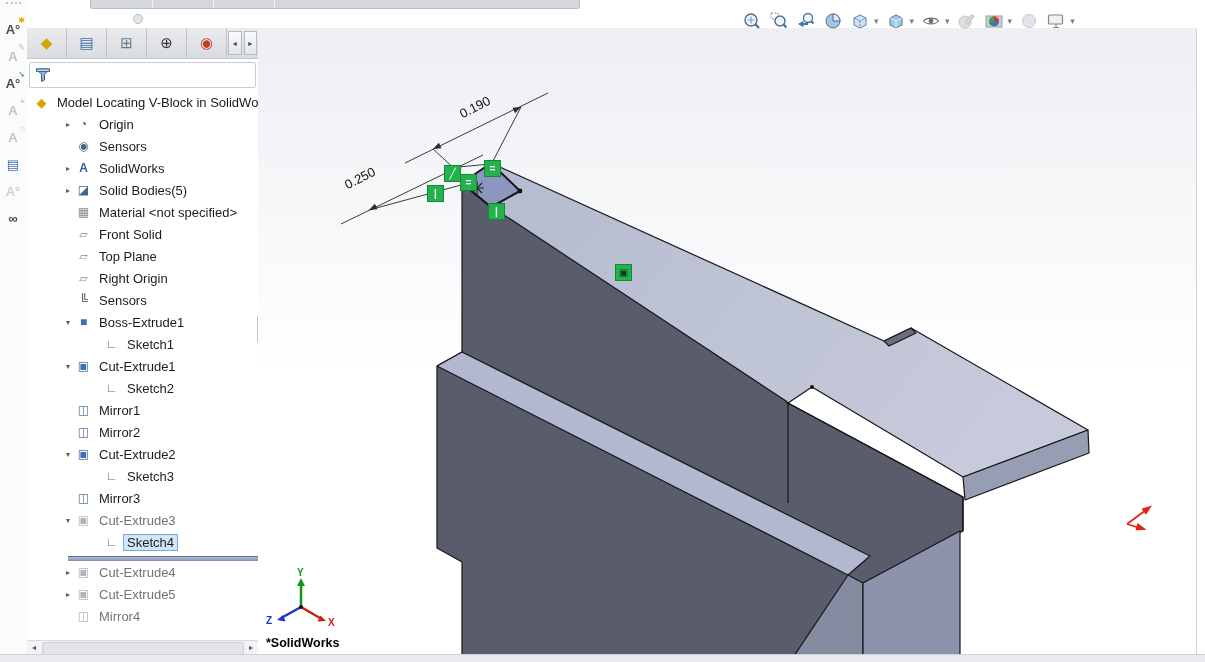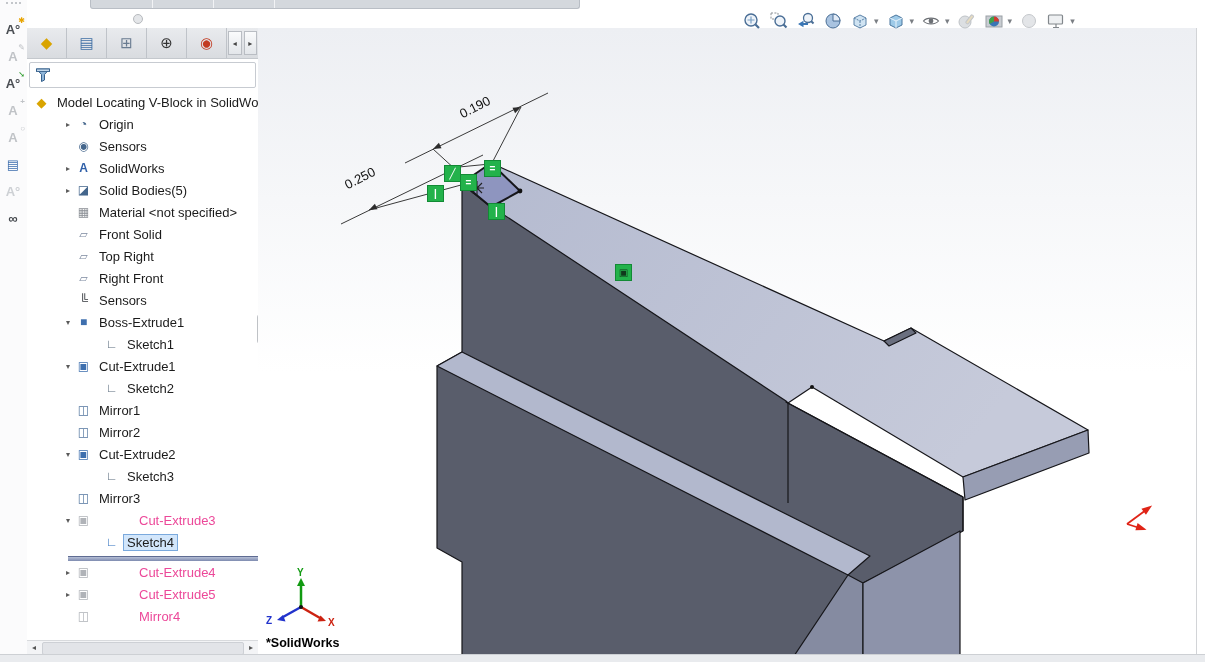--- a/index.html
+++ b/index.html
@@ -31,21 +31,21 @@
   .ptab{width:39px;height:100%;display:flex;align-items:center;justify-content:center;border-right:1px solid #bfc3c9;font-size:15px;}
   .pnav{width:15px;display:flex;align-items:center;justify-content:center;font-size:8px;color:#444;
     background:linear-gradient(#fafbfc,#e3e6ea);border:1px solid #b9bdc3;margin:3px 1px;}
   #filter-row{height:24px;margin:3px 2px;border:1px solid #c7cbd1;border-radius:2px;background:#fff;display:flex;align-items:center;padding-left:5px;}
 
   #tree{font-size:13px;color:#1b1b1b;}
   .trow{display:flex;align-items:center;height:22px;white-space:nowrap;}
   .tarrow{width:14px;flex:none;font-size:8px;color:#5a5a5a;text-align:center;}
   .ticon{width:17px;flex:none;text-align:center;font-size:12px;margin-right:4px;}
   .tlabel{padding:0 3px;}
-  .tlabel.gray{color:#ec4899;margin-left:40px;}
+  .tlabel.gray{color:#737373;}
   .tlabel.sel{background:#d2e6fb;outline:1px solid #7aa9dd;}
   .trow.rollbar{height:8px;}
   .trow.rollbar::after{content:"";display:block;width:100%;height:4px;margin-top:2px;
     background:linear-gradient(#b6bfd6,#7e8bb0);border-top:1px solid #5f6c92;}
 
   #panel-hscroll{left:27px;top:640px;width:231px;height:14px;background:#f3f4f6;border-top:1px solid #d8dadd;border-right:1px solid #b6b9be;}
   .scroll-arrow{position:absolute;top:0;width:14px;height:13px;display:flex;align-items:center;justify-content:center;font-size:8px;color:#555;}
   #sa-left{left:0;} #sa-left::before{content:"◂";}
   #sa-right{right:0;} #sa-right::before{content:"▸";}
   #hthumb{position:absolute;left:15px;top:1px;width:200px;height:11px;background:#e2e4e8;border:1px solid #cdd0d5;border-radius:2px;}
@@ -274,27 +274,27 @@
 
         <div class="trow" style="padding-left:34px">
           <span class="tarrow"></span>
           <span class="ticon" style="color:#7d8aa0;font-size:11px">▱</span>
           <span class="tlabel">Front Solid</span>
         </div>
 
         <div class="trow" style="padding-left:34px">
           <span class="tarrow"></span>
           <span class="ticon" style="color:#7d8aa0;font-size:11px">▱</span>
-          <span class="tlabel">Top Right</span>
+          <span class="tlabel">Top Plane</span>
         </div>
 
         <div class="trow" style="padding-left:34px">
           <span class="tarrow"></span>
           <span class="ticon" style="color:#7d8aa0;font-size:11px">▱</span>
-          <span class="tlabel">Right Front</span>
+          <span class="tlabel">Right Origin</span>
         </div>
 
         <div class="trow" style="padding-left:34px">
           <span class="tarrow"></span>
           <span class="ticon" style="color:#33373c">╚</span>
           <span class="tlabel">Sensors</span>
         </div>
 
         <div class="trow" style="padding-left:34px">
           <span class="tarrow">▾</span>

